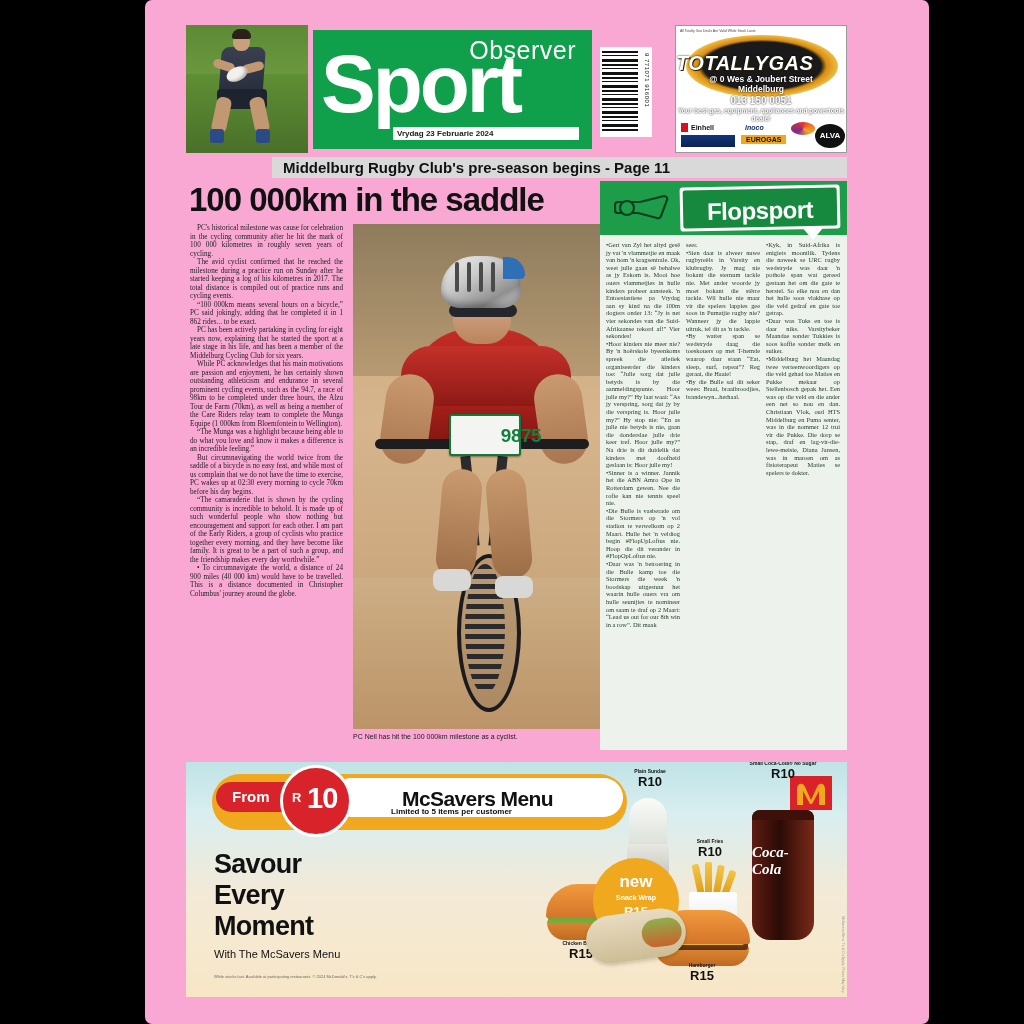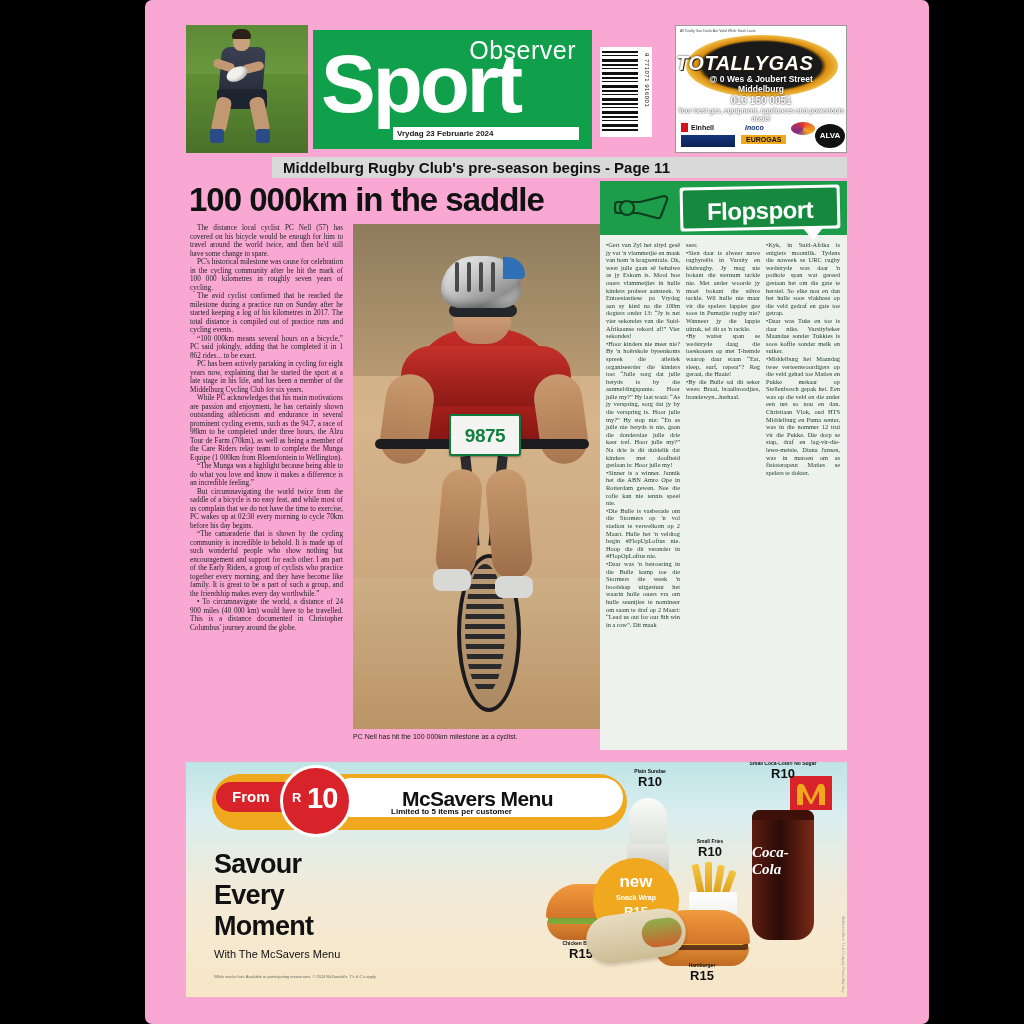--- a/index.html
+++ b/index.html
@@ -114,21 +114,21 @@
      background:linear-gradient(#c5302a,#8d1a16);border-radius:40px;}
   .photo .arm-l{position:absolute;left:30px;top:150px;width:48px;height:90px;
      background:linear-gradient(#c9996f,#a8764f);border-radius:24px;transform:rotate(8deg);}
   .photo .arm-r{position:absolute;left:184px;top:150px;width:48px;height:90px;
      background:linear-gradient(#c9996f,#a8764f);border-radius:24px;transform:rotate(-8deg);}
   .photo .bar{position:absolute;left:22px;top:215px;width:214px;height:10px;background:#1d1d1f;border-radius:5px;}
   .photo .bib{position:absolute;left:96px;top:190px;width:68px;height:38px;background:#f4f4f2;
      border:2px solid #0e7a3c;border-radius:3px;box-shadow:0 1px 2px rgba(0,0,0,.4);}
   .photo .bib-num{position:absolute;left:0;top:9px;width:100%;text-align:center;
      font-family:"Liberation Sans",sans-serif;font-size:19px;font-weight:bold;color:#14803f;
-     letter-spacing:-.5px;}
+     letter-spacing:-.5px;padding-left:36px;}
   .photo .frame1{position:absolute;left:112px;top:232px;width:10px;height:90px;background:#2b2b2e;transform:rotate(-6deg);}
   .photo .frame2{position:absolute;left:140px;top:232px;width:10px;height:90px;background:#2b2b2e;transform:rotate(6deg);}
   .photo .leg-l{position:absolute;left:86px;top:245px;width:40px;height:110px;
      background:linear-gradient(#c9996f,#9d6d47);border-radius:20px;transform:rotate(5deg);}
   .photo .leg-r{position:absolute;left:136px;top:245px;width:40px;height:110px;
      background:linear-gradient(#c9996f,#9d6d47);border-radius:20px;transform:rotate(-5deg);}
   .photo .shoe-l{position:absolute;left:80px;top:345px;width:38px;height:22px;background:#d8d8d6;border-radius:8px;}
   .photo .shoe-r{position:absolute;left:142px;top:352px;width:38px;height:22px;background:#d8d8d6;border-radius:8px;}
   .photo .wheel{position:absolute;left:104px;top:330px;width:56px;height:150px;
      border:4px solid #1b1b1d;border-radius:50%/50%;background:rgba(120,95,70,.25);}
@@ -273,21 +273,20 @@
         <span class="lg lg-alva">ALVA</span>
       </div>
     </div>
   </div>
 
   <div class="strap">Middelburg Rugby Club's pre-season begins - Page 11</div>
 
   <div class="headline">100 000km in the saddle</div>
 
   <div class="col-left">
-    <p>The distance local cyclist PC Nell (57) has covered on his bicycle would be enough for him to travel around the world twice, and then he'd still have some change to spare.</p>
     <p>PC's historical milestone was cause for celebration in the cycling community after he hit the mark of 100 000 kilometres in roughly seven years of cycling.</p>
     <p>The avid cyclist confirmed that he reached the milestone during a practice run on Sunday after he started keeping a log of his kilometres in 2017. The total distance is compiled out of practice runs and cycling events.</p>
     <p>“100 000km means several hours on a bicycle,” PC said jokingly, adding that he completed it in 1 862 rides... to be exact.</p>
     <p>PC has been actively partaking in cycling for eight years now, explaining that he started the sport at a late stage in his life, and has been a member of the Middelburg Cycling Club for six years.</p>
     <p>While PC acknowledges that his main motivations are passion and enjoyment, he has certainly shown outstanding athleticism and endurance in several prominent cycling events, such as the 94.7, a race of 98km to be completed under three hours, the Alzu Tour de Farm (70km), as well as being a member of the Care Riders relay team to complete the Munga Equipe (1 000km from Bloemfontein to Wellington).</p>
     <p>“The Munga was a highlight because being able to do what you love and know it makes a difference is an incredible feeling.”</p>
     <p>But circumnavigating the world twice from the saddle of a bicycle is no easy feat, and while most of us complain that we do not have the time to exercise, PC wakes up at 02:30 every morning to cycle 70km before his day begins.</p>
     <p>“The camaraderie that is shown by the cycling community is incredible to behold. It is made up of such wonderful people who show nothing but encouragement and support for each other. I am part of the Early Riders, a group of cyclists who practice together every morning, and they have become like family. It is great to be a part of such a group, and the friendship makes every day worthwhile.”</p>
     <p>• To circumnavigate the world, a distance of 24 900 miles (40 000 km) would have to be travelled. This is a distance documented in Christopher Columbus' journey around the globe.</p>
   </div>

